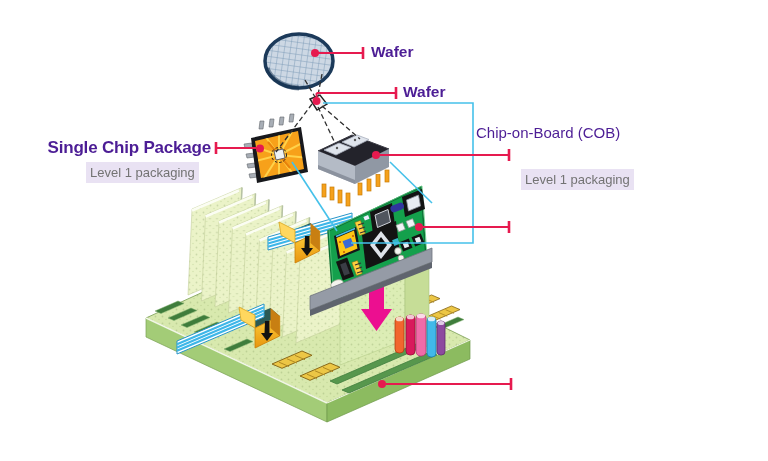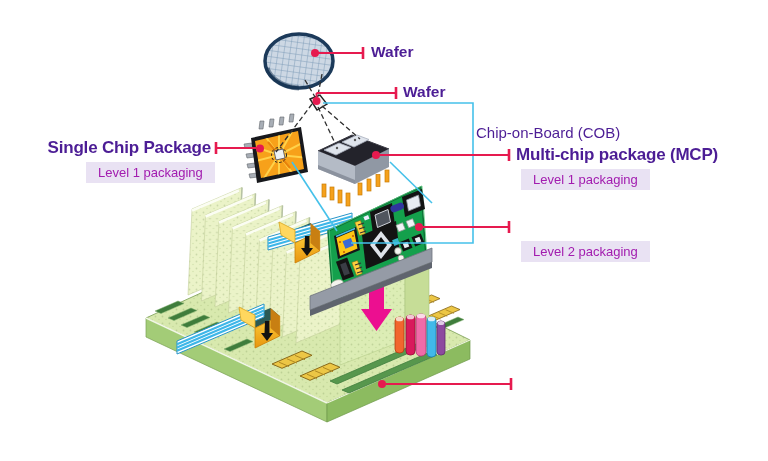--- a/index.html
+++ b/index.html
@@ -3,22 +3,22 @@
 <meta charset="utf-8">
 <style>
   html,body{margin:0;padding:0;background:#fff;}
   #stage{position:relative;width:768px;height:461px;background:#fff;overflow:hidden;
          font-family:"Liberation Sans",sans-serif;}
   svg{position:absolute;left:0;top:0;}
   .lbl{position:absolute;color:#4c1d95;white-space:nowrap;line-height:1.05;}
   .lbl.big{font-weight:700;font-size:17px;letter-spacing:-0.2px;}
   .lbl.med{font-weight:700;font-size:15.5px;}
   .lbl.reg{font-weight:400;font-size:15px;}
-  .badge{position:absolute;background:#e9e2f3;color:#a21caf;font-weight:400;font-size:13px;
-         padding:3px 12px;white-space:nowrap;}
+  .badge{position:absolute;background:#e9e2f3;color:#737373;font-weight:400;font-size:13px;
+         padding:3px 4px;white-space:nowrap;}
   .right-align{text-align:right;}
 </style>
 </head>
 <body>
 
 <div id="stage">
 <svg width="768" height="461" viewBox="0 0 768 461">
   <defs>
     <pattern id="speck" width="7" height="7" patternUnits="userSpaceOnUse">
       <circle cx="1.5" cy="1.5" r="0.9" fill="#5a7a3a" opacity="0.22"></circle>
@@ -327,18 +327,16 @@
   </g>
 </svg>
 
 <div class="lbl med" style="left:371px;top:44px">Wafer</div>
 <div class="lbl med" style="left:403px;top:84px">Wafer</div>
 <div class="lbl reg" style="left:476px;top:125px">Chip-on-Board (COB)</div>
 
 <div class="lbl big right-align" style="left:28px;top:139px;width:183px">Single Chip Package</div>
 <div class="badge" style="left:86px;top:162px">Level 1 packaging</div>
 
-<div class="lbl big" style="left:516px;top:146px">Multi-chip package (MCP)</div>
 <div class="badge" style="left:521px;top:169px">Level 1 packaging</div>
 
-<div class="badge" style="left:521px;top:241px">Level 2 packaging</div>
 
 </div>
 
 </body></html>

